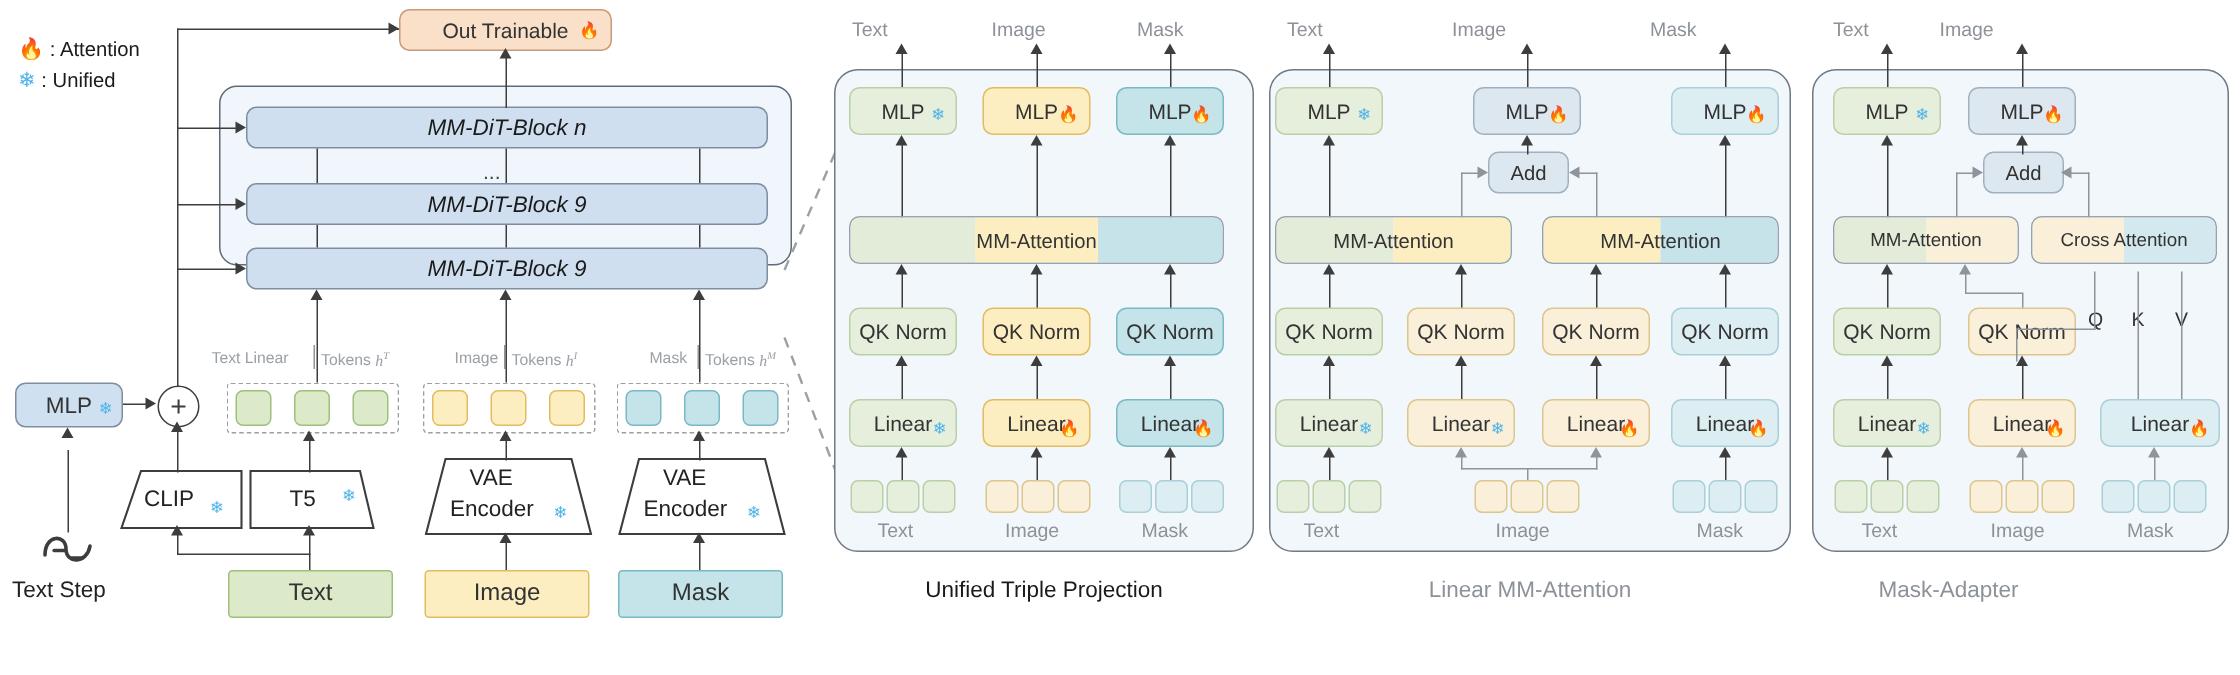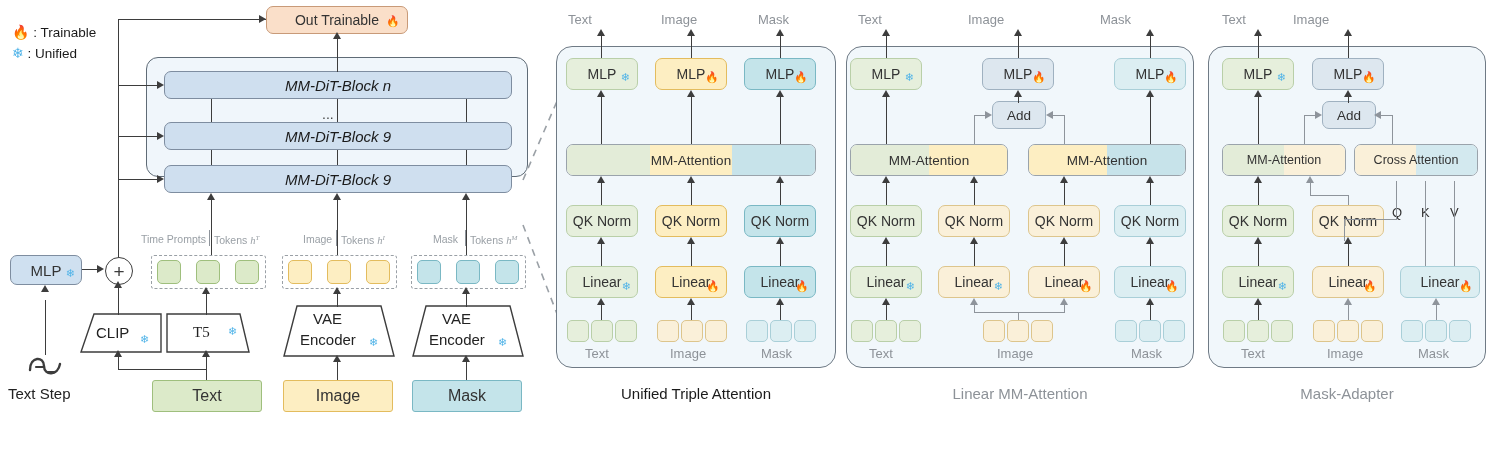--- a/index.html
+++ b/index.html
@@ -74,21 +74,21 @@
          overflow:hidden;display:flex;box-sizing:border-box;}
   .split>span{display:block;height:100%;}
   .split .cap-in{position:absolute;left:0;right:0;top:0;bottom:0;
         display:flex;align-items:center;justify-content:center;font-size:13.5px;color:#333;}
 </style>
 </head>
 <body>
 
 <div class="legend" style="left:12px;top:24px;">
   <span class="flame" style="font-size:14px;">🔥</span>
-  <span>: Trainable</span>
+  <span>: Attention</span>
 </div>
 <div class="legend" style="left:12px;top:45px;">
   <span class="snow" style="font-size:14px;">❄</span>
   <span>: Unified</span>
 </div>
 
 <div class="node c-out" style="left:266px;top:6px;width:142px;height:28px;">
   <span>Out Trainable</span>
   <span class="badge flame" style="right:7px;bottom:6px;">🔥</span>
 </div>
@@ -121,21 +121,21 @@
 <div class="arw rt" style="left:259px;top:15px;"></div>
 
 <div class="ln h" style="left:118px;top:85px;width:42px;"></div>
 <div class="arw rt" style="left:157px;top:81px;"></div>
 <div class="ln h" style="left:118px;top:136px;width:42px;"></div>
 <div class="arw rt" style="left:157px;top:132px;"></div>
 <div class="ln h" style="left:118px;top:179px;width:42px;"></div>
 <div class="arw rt" style="left:157px;top:175px;"></div>
 
 <div class="tok-lbl" style="left:141px;top:233px;">
-  <span>Time Prompts</span>
+  <span>Text Linear</span>
 </div>
 <div class="ln v" style="left:209px;top:230px;height:16px;background:#8e949b;"></div>
 <div class="tok-lbl" style="left:214px;top:233px;">
   <span>Tokens</span>
   <i>h<sup>T</sup></i>
 </div>
 
 <div class="tok-lbl" style="left:303px;top:233px;">
   <span>Image</span>
 </div>
@@ -199,21 +199,21 @@
   <polygon points="14,1 81,1 81,39 1,39" fill="#fff" stroke="#3d3d3d" stroke-width="1.4"></polygon>
 </svg>
 <div class="lbl-dark" style="left:96px;top:324px;font-size:15px;">CLIP</div>
 <div class="badge snow" style="left:140px;top:334px;">❄</div>
 <div class="ln v" style="left:118px;top:285px;height:30px;"></div>
 <div class="arw up" style="left:114px;top:281px;"></div>
 
 <svg class="abs" style="left:166px;top:313px;width:84px;height:40px;" viewBox="0 0 84 40">
   <polygon points="1,1 74,1 83,39 1,39" fill="#fff" stroke="#3d3d3d" stroke-width="1.4"></polygon>
 </svg>
-<div class="lbl-dark" style="left:193px;top:324px;font-size:15px;font-family:Liberation Serif, serif;">T5</div>
+<div class="lbl-dark" style="left:193px;top:324px;font-size:15px;">T5</div>
 <div class="badge snow" style="left:228px;top:326px;">❄</div>
 <div class="ln v" style="left:206px;top:290px;height:25px;"></div>
 <div class="arw up" style="left:202px;top:287px;"></div>
 
 <div class="node c-green" style="left:152px;top:380px;width:110px;height:32px;border-radius:3px;">
   <span style="font-size:16px;">Text</span>
 </div>
 
 <div class="ln v" style="left:206px;top:356px;height:24px;"></div>
 <div class="ln h" style="left:118px;top:369px;width:89px;"></div>
@@ -346,21 +346,21 @@
 <div class="node sq c-amber-l" style="left:681px;top:320px;width:22px;height:22px;"></div>
 <div class="node sq c-amber-l" style="left:705px;top:320px;width:22px;height:22px;"></div>
 <div class="node sq c-blue-l" style="left:746px;top:320px;width:22px;height:22px;"></div>
 <div class="node sq c-blue-l" style="left:770px;top:320px;width:22px;height:22px;"></div>
 <div class="node sq c-blue-l" style="left:794px;top:320px;width:22px;height:22px;"></div>
 
 <div class="lbl" style="left:585px;top:346px;">Text</div>
 <div class="lbl" style="left:670px;top:346px;">Image</div>
 <div class="lbl" style="left:761px;top:346px;">Mask</div>
 
-<div class="cap dark" style="left:556px;top:385px;width:280px;">Unified Triple Attention</div>
+<div class="cap dark" style="left:556px;top:385px;width:280px;">Unified Triple Projection</div>
 
 <div class="panel" style="left:846px;top:46px;width:348px;height:322px;"></div>
 
 <div class="lbl" style="left:858px;top:12px;">Text</div>
 <div class="lbl" style="left:968px;top:12px;">Image</div>
 <div class="lbl" style="left:1100px;top:12px;">Mask</div>
 <div class="ln v" style="left:886px;top:34px;height:26px;"></div>
 <div class="arw up" style="left:882px;top:29px;"></div>
 <div class="ln v" style="left:1018px;top:34px;height:26px;"></div>
 <div class="arw up" style="left:1014px;top:29px;"></div>
@@ -587,13 +587,13 @@
 <div class="node sq c-amber-l" style="left:1337px;top:320px;width:22px;height:22px;"></div>
 <div class="node sq c-amber-l" style="left:1361px;top:320px;width:22px;height:22px;"></div>
 <div class="node sq c-blue-l" style="left:1401px;top:320px;width:22px;height:22px;"></div>
 <div class="node sq c-blue-l" style="left:1425px;top:320px;width:22px;height:22px;"></div>
 <div class="node sq c-blue-l" style="left:1449px;top:320px;width:22px;height:22px;"></div>
 
 <div class="lbl" style="left:1241px;top:346px;">Text</div>
 <div class="lbl" style="left:1327px;top:346px;">Image</div>
 <div class="lbl" style="left:1418px;top:346px;">Mask</div>
 
-<div class="cap" style="left:1208px;top:385px;width:278px;text-align:center;">Mask-Adapter</div>
+<div class="cap" style="left:1160px;top:385px;width:278px;text-align:center;">Mask-Adapter</div>
 
 </body></html>

